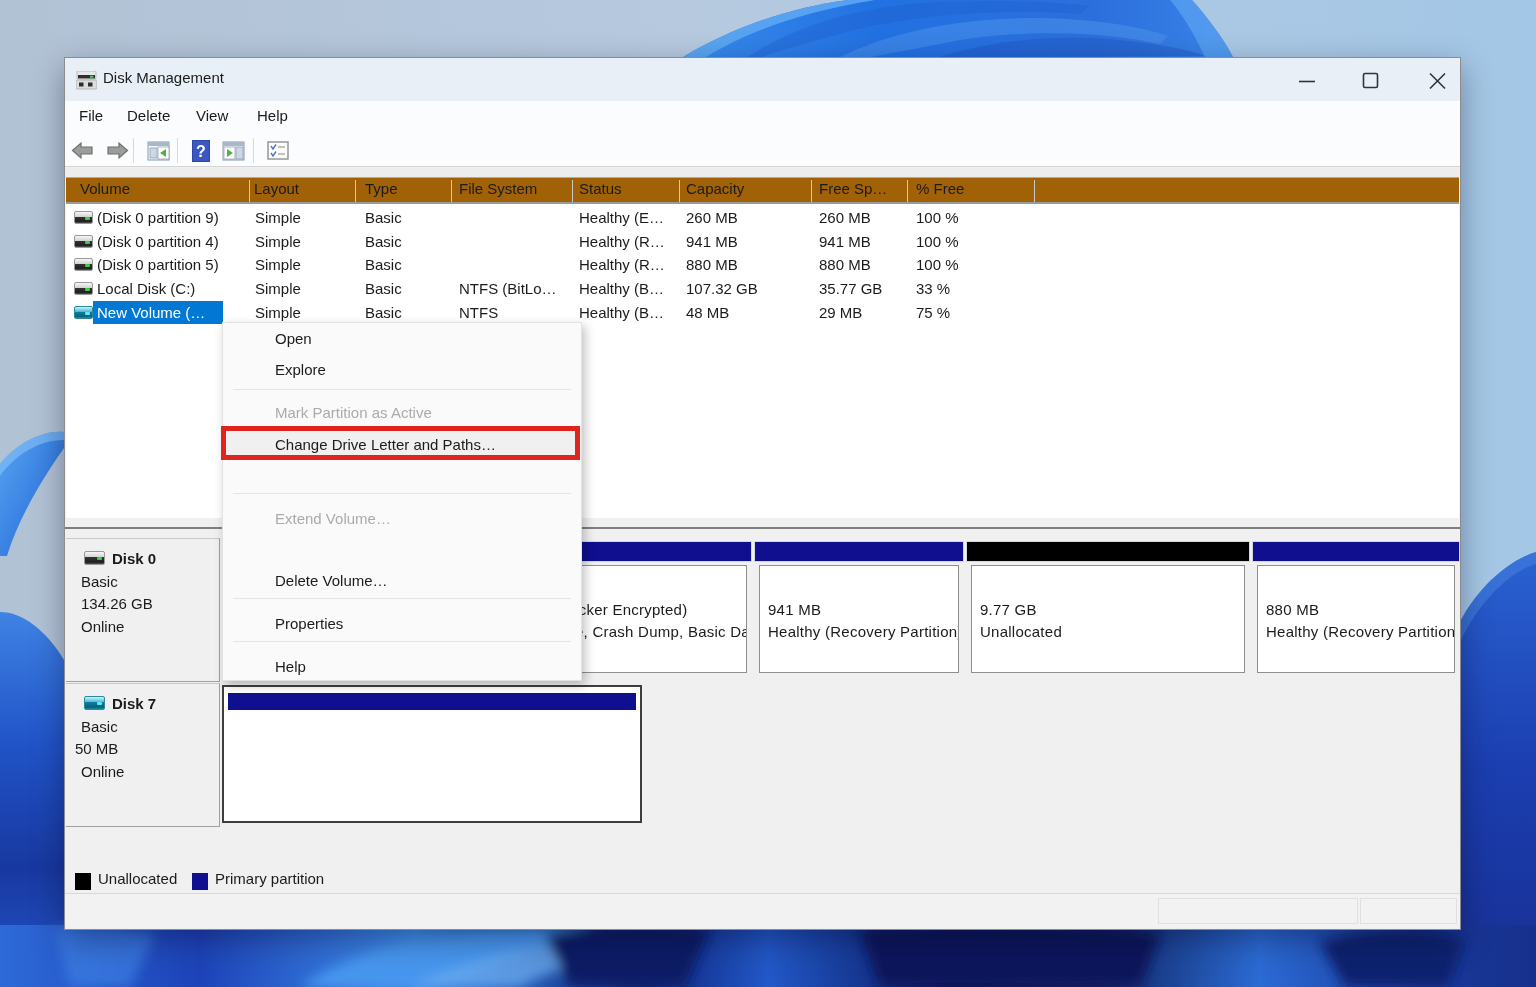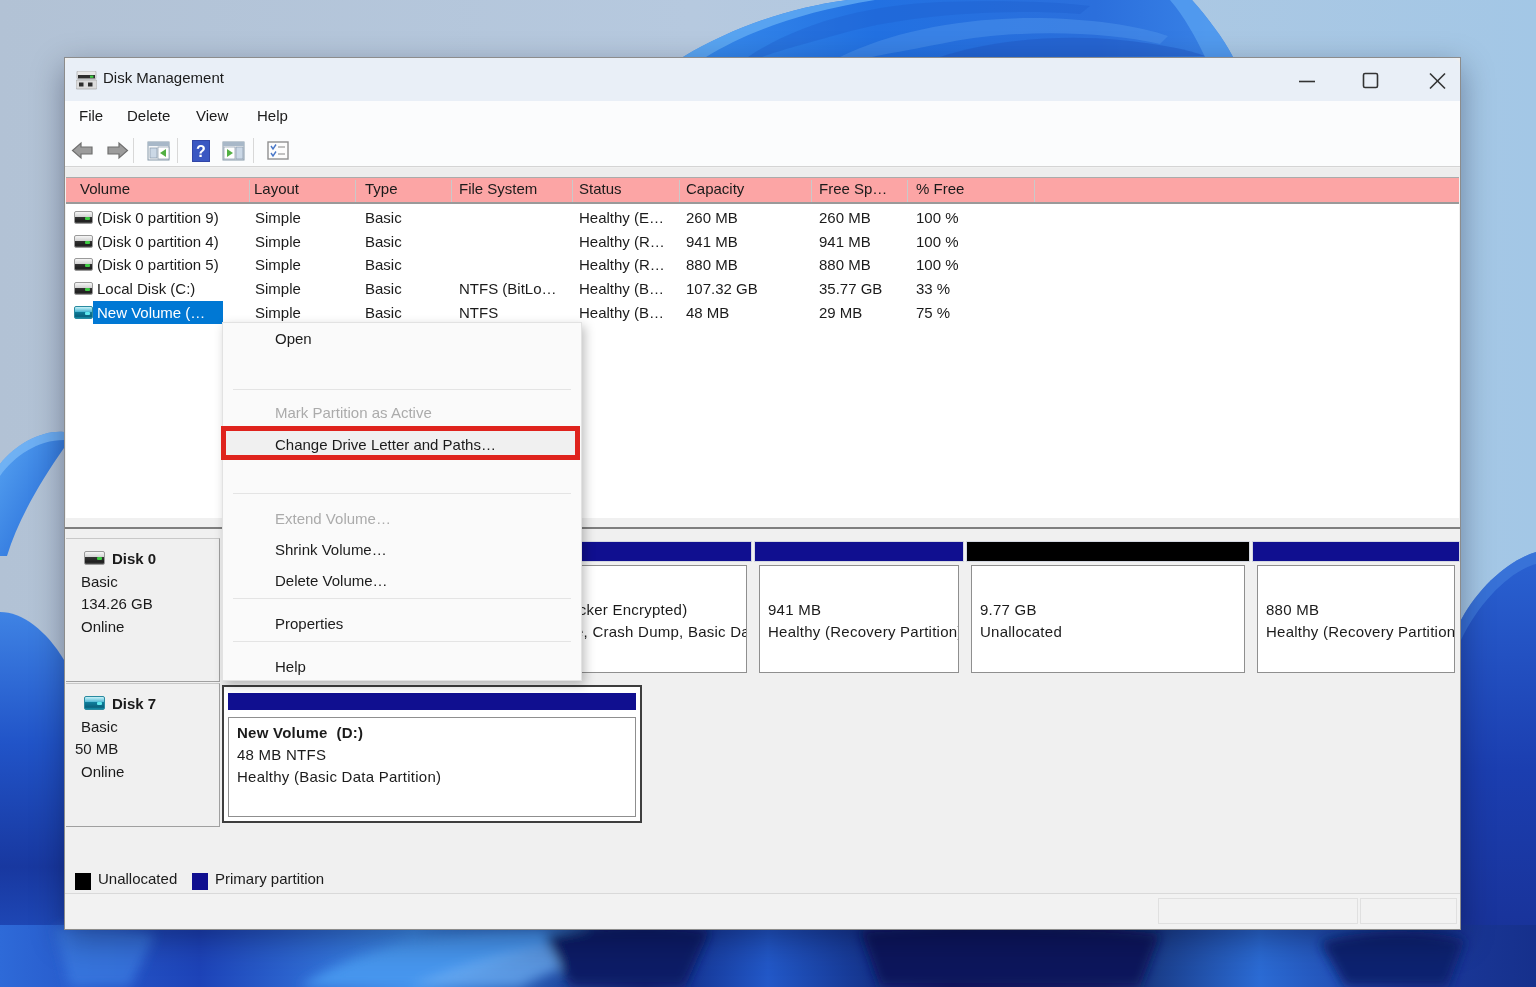--- a/index.html
+++ b/index.html
@@ -14,21 +14,21 @@
     border-radius:8px 8px 0 0;}
   #titletxt{left:38px;top:11px;font-size:15px;color:#1b1b1b;white-space:nowrap;}
   #menubar{left:0;top:43px;width:100%;height:33px;background:#FBFCFD;}
   .mi{top:6px;font-size:15px;color:#1b1b1b;}
   #toolbar{left:0;top:76px;width:100%;height:33px;background:#FBFCFD;
     border-bottom:1px solid #D4D4D4;}
   .tsep{top:4px;width:1px;height:25px;background:#D8D8D8;}
   #grayband{left:0;top:110px;width:100%;height:9px;background:#EDEDED;}
   #list{left:1px;top:119px;width:1393px;height:341px;background:#fff;
     border-top:1px solid #ABABAB;overflow:hidden;}
-  #hdr{left:0;top:0;width:100%;height:26px;background:#fca5a5;
+  #hdr{left:0;top:0;width:100%;height:26px;background:#a16207;
     border-bottom:2px solid #9A9A9A;}
   .hsep{top:2px;width:1px;height:22px;background:#C9C9C9;}
   .hx{top:2px;font-size:15px;color:#1b1b1b;white-space:nowrap;}
   .row{left:0;width:100%;height:24px;}
   .c{top:1px;font-size:15px;color:#1b1b1b;white-space:nowrap;line-height:22px;}
   .hdd{width:19px;height:13px;border-radius:2px;border:1px solid #9a9a9a;
     background:linear-gradient(#F6F6F6,#D4D4D4 42%,#343434 45%,#1e1e1e 85%,#555);}
   .hdd:after{content:"";position:absolute;right:2px;top:5px;width:5px;height:3px;
     background:#3FCB44;border-radius:1px;}
   .hddT{width:19px;height:13px;border-radius:2px;border:1px solid #2a8aa0;
@@ -312,47 +312,42 @@
 
   <div class="lblbox" style="top:625px">
     <div class="hddT" style="left:18px;top:12px;width:21px;height:14px"></div>
     <span class="t" style="left:46px;top:9px;font-weight:bold">Disk 7</span>
     <span class="t" style="left:15px;top:32px">Basic</span>
     <span class="t" style="left:9px;top:54px">50 MB</span>
     <span class="t" style="left:15px;top:77px">Online</span>
   </div>
   <div class="pbox" style="left:157px;top:627px;width:420px;height:138px;border:2px solid #3E3E3E;background:#fff">
     <div class="strip" style="left:4px;top:6px;right:4px;height:17px;box-shadow:none"></div>
-    <div class="inner" style="left:4px;right:4px;top:30px;bottom:4px">
-      <span class="pt" style="left:8px;top:4px;font-weight:bold">New Volume&nbsp; (D:)</span>
-      <span class="pt" style="left:8px;top:26px">48 MB NTFS</span>
-      <span class="pt" style="left:8px;top:48px">Healthy (Basic Data Partition)</span>
-    </div>
   </div>
 
   <div id="legend">
     <div style="left:10px;top:7px;width:16px;height:17px;background:#000"></div>
     <span class="t" style="left:33px;top:2px">Unallocated</span>
     <div style="left:127px;top:7px;width:16px;height:17px;background:#100F90"></div>
     <span class="t" style="left:150px;top:2px">Primary partition</span>
   </div>
   <div id="statusbar">
     <div style="left:1093px;top:4px;width:200px;height:26px;border:1px solid #E0E0E0"></div>
     <div style="left:1295px;top:4px;width:97px;height:26px;border:1px solid #E0E0E0"></div>
   </div>
 
   <div id="ctx">
     <div id="chl"></div>
     <div class="ci" style="top:0px">Open</div>
+    <div class="ci" style="top:31px">Explore</div>
     <div class="csep" style="top:66px"></div>
     <div class="ci cdis" style="top:74px">Mark Partition as Active</div>
     <div class="ci" style="top:106px">Change Drive Letter and Paths…</div>
     <div class="csep" style="top:170px"></div>
     <div class="ci cdis" style="top:180px">Extend Volume…</div>
-    <div class="ci" style="top:211px">Shrink Volume…</div>
     <div class="ci" style="top:242px">Delete Volume…</div>
     <div class="csep" style="top:275px"></div>
     <div class="ci" style="top:285px">Properties</div>
     <div class="csep" style="top:318px"></div>
     <div class="ci" style="top:328px">Help</div>
   </div>
   <div id="redbox"></div>
 </div>
 
 </body></html>

